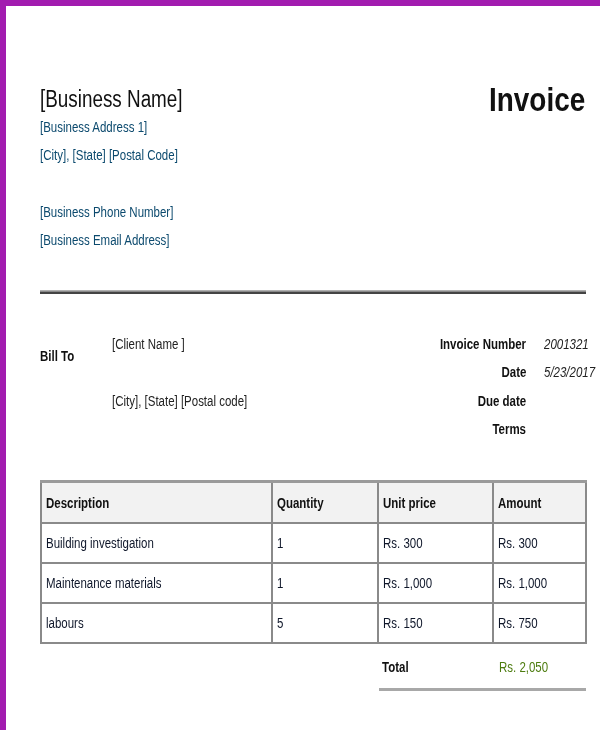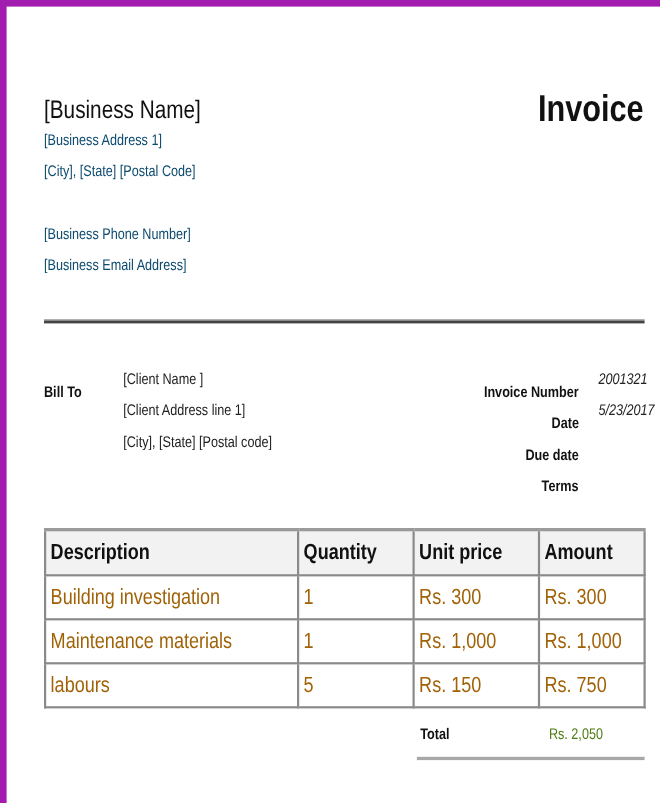--- a/index.html
+++ b/index.html
@@ -25,37 +25,37 @@
     .biz-line { left: 34px; font-size: 14px; color: #0c4a6e; }
     .invoice-title { right: 19px; top: 74px; font-size: 34px; font-weight: bold; color: #111; }
 
     .rule {
       position: absolute; left: 34px; width: 546px; top: 284px; height: 4px;
       background: linear-gradient(#b0b0b0 0, #b0b0b0 1px, #8a8a8a 1px, #8a8a8a 2px, #444 2px, #444 4px);
     }
 
     .bill-to-label { left: 34px; top: 330px; font-size: 14px; font-weight: bold; margin-top: 12px; }
     .client-line { left: 85px; font-size: 14px; color: #222; padding-left: 21px; }
-    .meta-label { right: 78px; font-size: 14px; font-weight: bold; text-align: right; margin-top: 12px; }
+    .meta-label { right: 78px; font-size: 14px; font-weight: bold; text-align: right; }
     .meta-value { left: 538px; font-size: 14px; color: #222; font-style: italic; }
 
     table.items {
       position: absolute; left: 34px; top: 474px; width: 547px;
       border-collapse: collapse;
-      font-size: 20px;
+      font-size: 14px;
     }
     table.items th, table.items td {
       border: 2px solid #8a8a8a;
       padding: 0 4px;
       text-align: left;
       vertical-align: middle;
       height: 38px;
     }
     table.items th { background: #f2f2f2; font-weight: bold; height: 39px; }
-    table.items td { color: #a16207; }
+    table.items td { color: #0f172a; }
     table.items tr:first-child th { border-top: 3px solid #9a9a9a; }
 
     .total-label { left: 376px; top: 653px; font-size: 14px; font-weight: bold; }
     .total-value { left: 493px; top: 653px; font-size: 14px; color: #4d7c0f; }
     .total-rule { position: absolute; left: 373px; top: 682px; width: 207px; height: 3px; background: #a8a8a8; }
   </style>
 </head>
 <body>
 
 <div class="page">
@@ -65,21 +65,20 @@
   <div class="abs biz-line" style="top:141px"><span class="narrow">[City], [State] [Postal Code]</span></div>
   <div class="abs biz-line" style="top:198px"><span class="narrow">[Business Phone Number]</span></div>
   <div class="abs biz-line" style="top:226px"><span class="narrow">[Business Email Address]</span></div>
 
   <div class="abs invoice-title"><span class="narrow-r">Invoice</span></div>
 
   <div class="rule"></div>
 
   <div class="abs bill-to-label"><span class="narrow">Bill To</span></div>
   <div class="abs client-line" style="top:330px"><span class="narrow">[Client Name ]</span></div>
-  <div class="abs client-line" style="top:358px"><span class="narrow">[Client Address line 1]</span></div>
   <div class="abs client-line" style="top:387px"><span class="narrow">[City], [State] [Postal code]</span></div>
 
   <div class="abs meta-label" style="top:330px"><span class="narrow-r">Invoice Number</span></div>
   <div class="abs meta-value" style="top:330px"><span class="narrow">2001321</span></div>
 
   <div class="abs meta-label" style="top:358px"><span class="narrow-r">Date</span></div>
   <div class="abs meta-value" style="top:358px"><span class="narrow">5/23/2017</span></div>
 
   <div class="abs meta-label" style="top:387px"><span class="narrow-r">Due date</span></div>
   <div class="abs meta-value" style="top:387px"><span class="narrow"></span></div>

